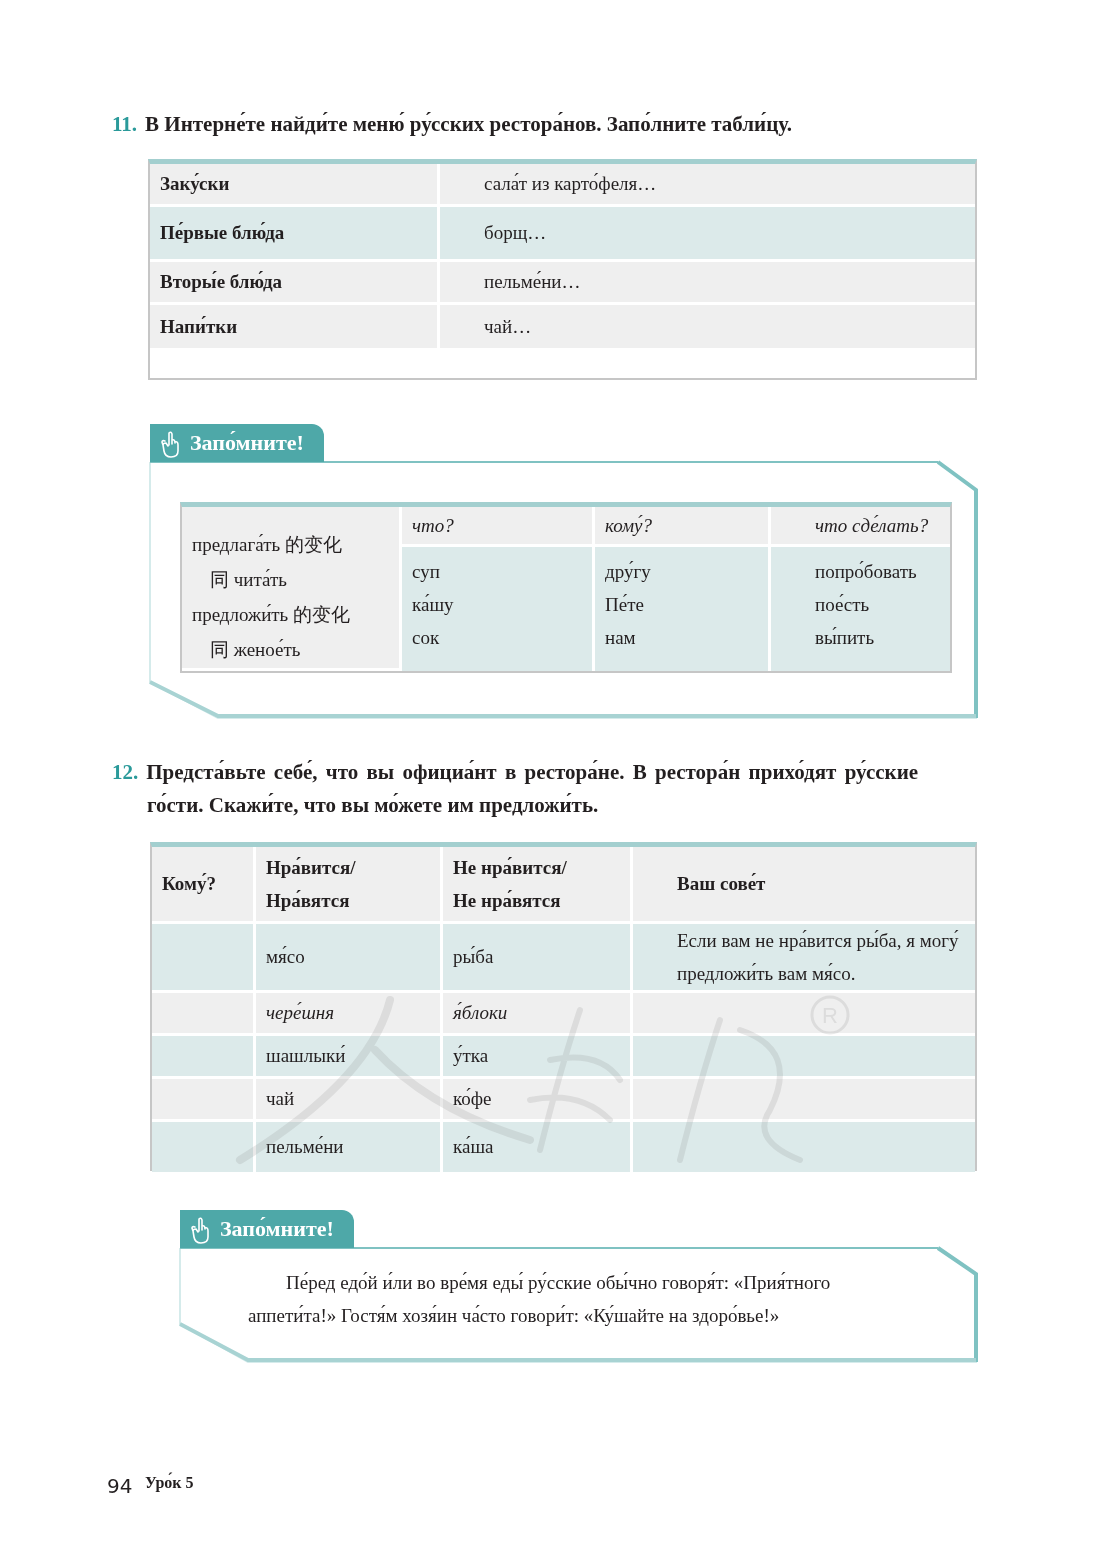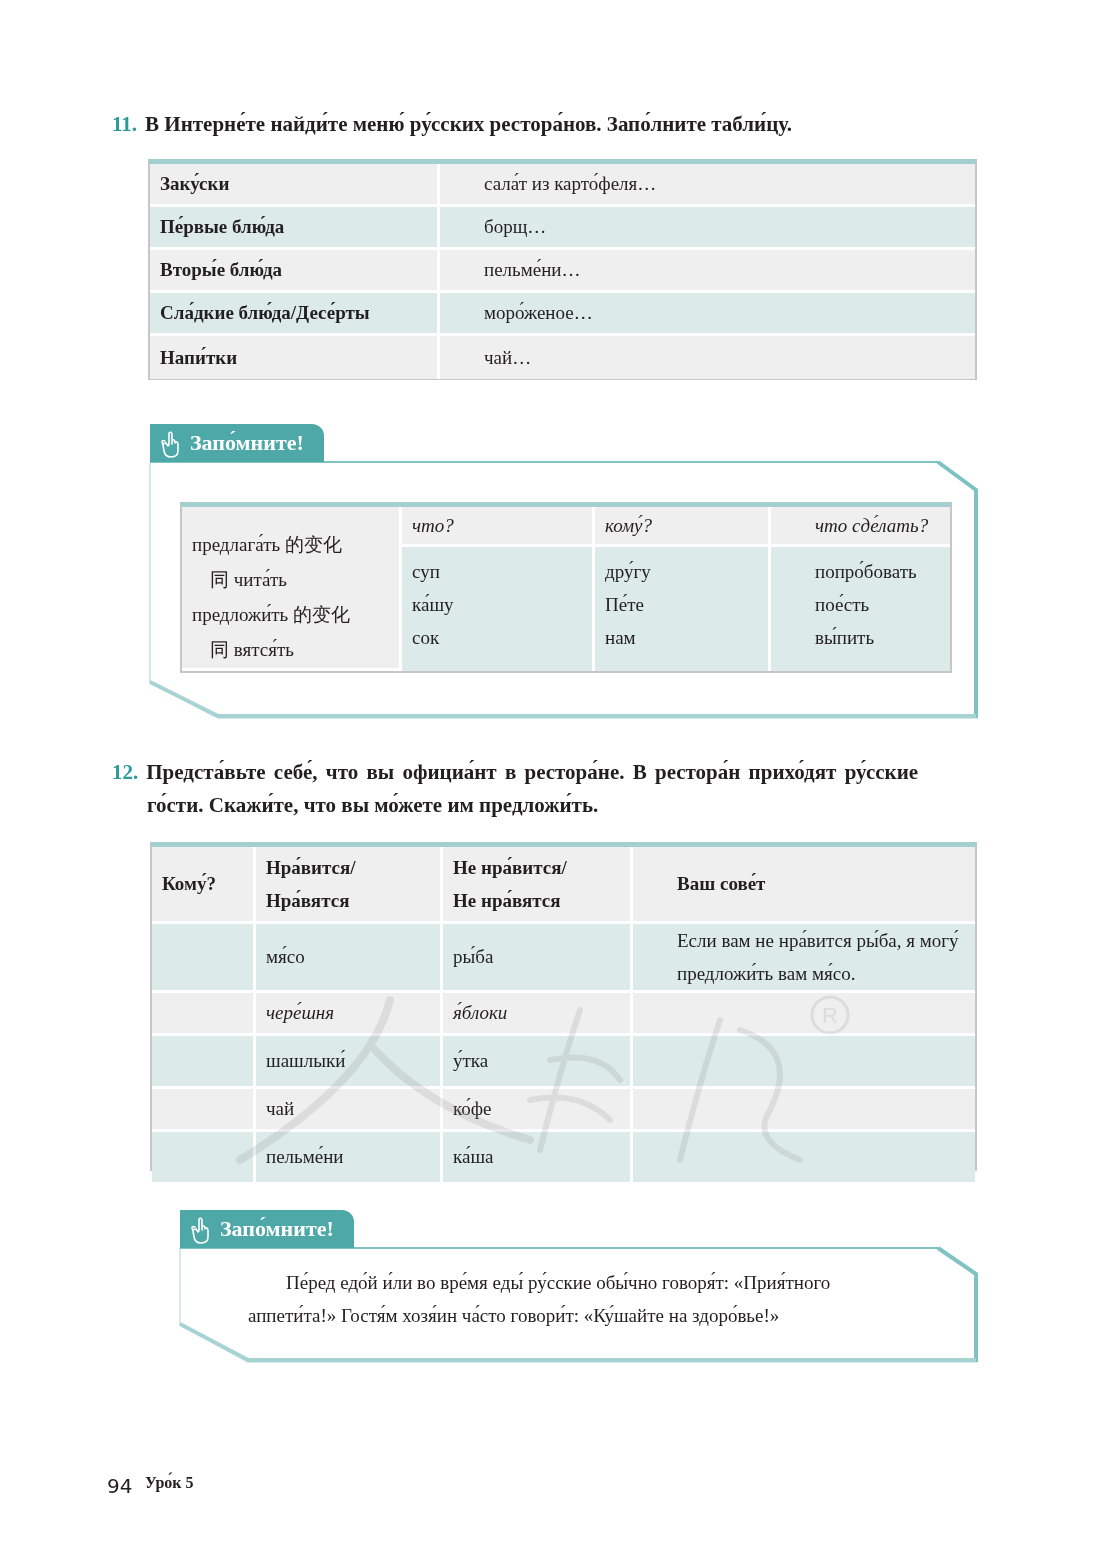--- a/index.html
+++ b/index.html
@@ -34,31 +34,27 @@
   <table class="t">
     <colgroup>
         <col style="width:290px">
         <col>
       </colgroup>
     <tbody>
         <tr class="g" style="height:43px;">
       <td class="bold">Заку́ски</td>
       <td>сала́т из карто́феля…</td>
     </tr>
-    <tr class="b" style="height:43px;margin-left:16px;">
+    <tr class="b" style="height:55px;margin-left:16px;">
       <td class="bold">Пе́рвые блю́да</td>
       <td>борщ…</td>
     </tr>
     <tr class="g" style="height:43px;">
       <td class="bold">Вторы́е блю́да</td>
       <td>пельме́ни…</td>
-    </tr>
-    <tr class="b" style="height:43px;">
-      <td class="bold">Сла́дкие блю́да/Десе́рты</td>
-      <td>моро́женое…</td>
     </tr>
     <tr class="g" style="height:43px;">
       <td class="bold">Напи́тки</td>
       <td>чай…</td>
     </tr>
   </tbody>
     </table>
 </div>
 
 <svg class="frame" style="left:148px; top:460px;" width="832" height="262">
@@ -80,21 +76,21 @@
         <col style="width:193px">
         <col style="width:176px">
         <col>
       </colgroup>
     <tbody>
         <tr class="g" style="height:40px;">
       <td rowspan="2" style="background:#efefef; vertical-align:top; padding-top:20px; line-height:35px;">
         <div>предлага́ть 的变化</div>
         <div style="padding-left:18px;">同 чита́ть</div>
         <div>предложи́ть 的变化</div>
-        <div style="padding-left:18px;">同 вятся́ть</div>
+        <div style="padding-left:18px;">同 женое́ть</div>
       </td>
       <td class="it">что?</td>
       <td class="it">кому́?</td>
       <td class="it">что сде́лать?</td>
     </tr>
     <tr class="b">
       <td style="line-height:33px; padding-top:8px; vertical-align:top;">
         <div>суп</div>
         <div>ка́шу</div>
         <div>сок</div>
@@ -147,21 +143,21 @@
       <td>мя́со</td>
       <td>ры́ба</td>
       <td style="line-height:33px;">Если вам не нра́вится ры́ба, я могу́ предложи́ть вам мя́со.</td>
     </tr>
     <tr class="g" style="height:43px;font-style:italic;">
       <td></td>
       <td>чере́шня</td>
       <td>я́блоки</td>
       <td></td>
     </tr>
-    <tr class="b" style="height:53px;margin-left:41px;">
+    <tr class="b" style="height:43px;margin-left:41px;">
       <td></td>
       <td>шашлыки́</td>
       <td>у́тка</td>
       <td></td>
     </tr>
     <tr class="g" style="height:43px;">
       <td></td>
       <td>чай</td>
       <td>ко́фе</td>
       <td></td>

